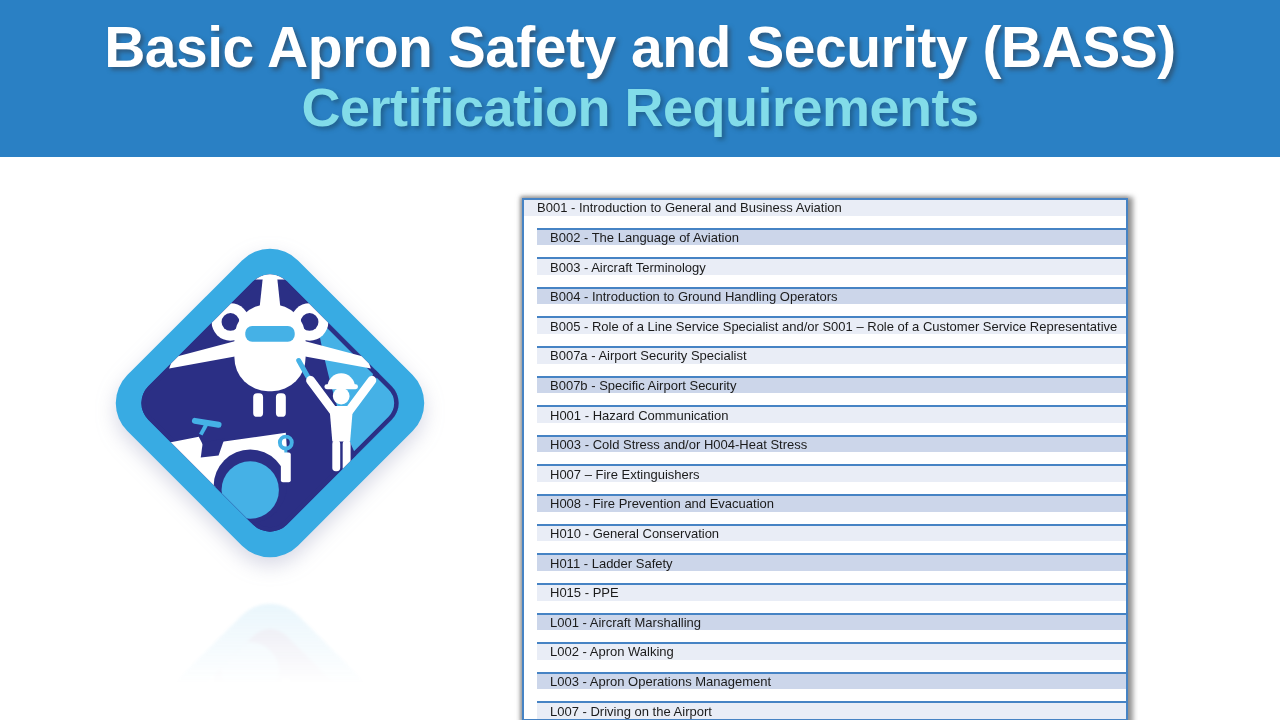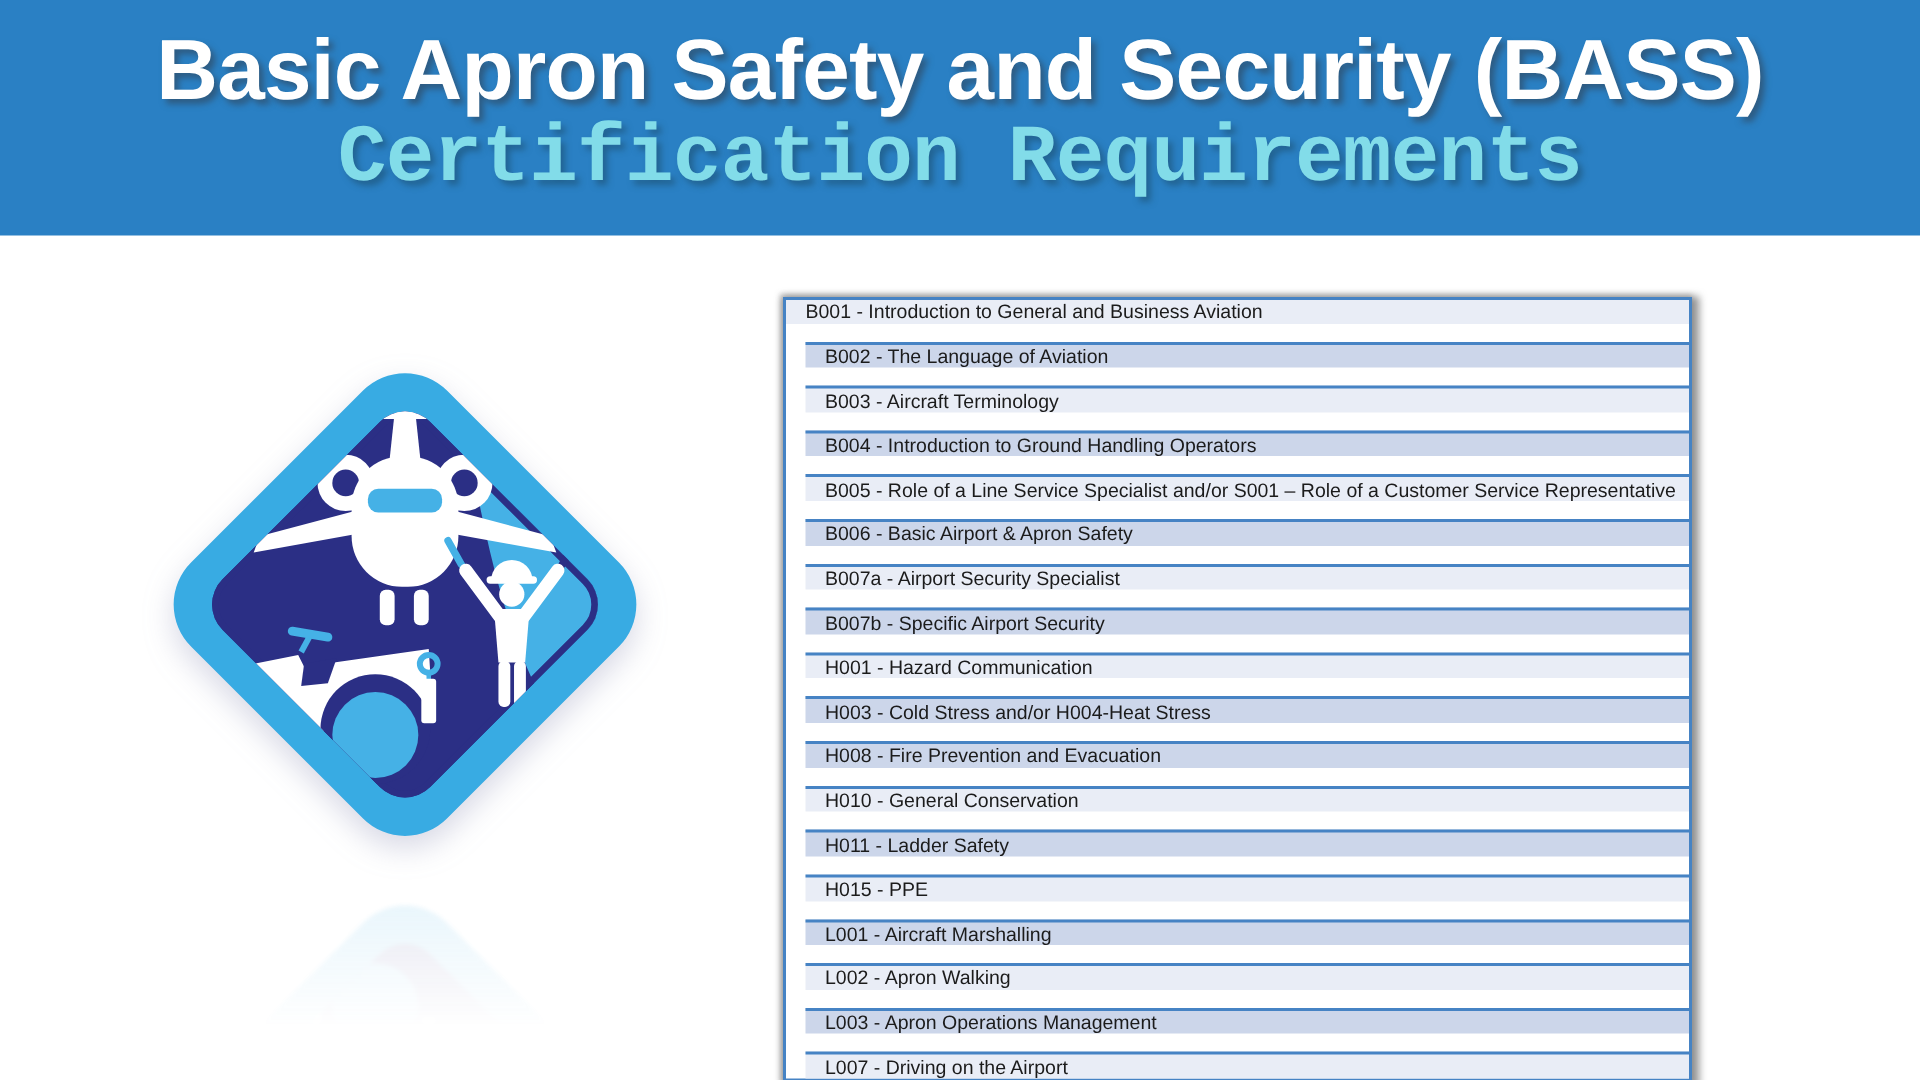--- a/index.html
+++ b/index.html
@@ -11,21 +11,21 @@
   html,body{width:1280px;height:720px;overflow:hidden;background:#ffffff;
     font-family:"Liberation Sans", sans-serif;}
   .canvas{position:relative;width:1280px;height:720px;background:#ffffff;}
 
   
   .banner{position:absolute;left:0;top:0;width:1280px;height:157px;
     background:var(--header-bg);text-align:center;}
   .title{margin-top:14px;font-size:57px;font-weight:700;letter-spacing:-0.5px;
     color:var(--title-text);text-shadow:3px 3px 4px rgba(50,60,75,.55);}
   .subtitle{margin-top:-4px;font-size:54px;font-weight:700;letter-spacing:-0.5px;
-    color:var(--subtitle-text);text-shadow:3px 3px 4px rgba(25,70,95,.5);font-family:Liberation Mono, monospace;}
+    color:var(--subtitle-text);text-shadow:3px 3px 4px rgba(25,70,95,.5);}
 
   
   .logo-wrap{position:absolute;left:92px;top:227px;width:356px;height:356px;}
   .logo-wrap svg{width:356px;height:356px;display:block;
     filter:drop-shadow(0px 8px 10px rgba(110,115,160,.28));}
   .reflection{position:absolute;left:92px;top:584px;width:356px;height:130px;overflow:hidden;
     opacity:.22;filter:blur(1.5px);
     -webkit-mask-image:linear-gradient(to bottom,rgba(0,0,0,.6),rgba(0,0,0,0) 78%);
     mask-image:linear-gradient(to bottom,rgba(0,0,0,.6),rgba(0,0,0,0) 78%);}
   .reflection svg{width:356px;height:356px;display:block;transform:scaleY(-1);margin-top:-6px;
@@ -120,25 +120,25 @@
         <use href="#badgeArt"></use>
       </svg>
   </div>
 
   <div class="course-table">
       <div class="row light">B001 - Introduction to General and Business Aviation</div>
       <div class="row dark">B002 - The Language of Aviation</div>
       <div class="row light">B003 - Aircraft Terminology</div>
       <div class="row dark">B004 - Introduction to Ground Handling Operators</div>
       <div class="row light">B005 - Role of a Line Service Specialist and/or S001 – Role of a Customer Service Representative</div>
-      <div class="row dark">B006 - Basic Airport &amp; Apron Safety</div>
       <div class="row light">B007a - Airport Security Specialist</div>
       <div class="row dark">B007b - Specific Airport Security</div>
       <div class="row light">H001 - Hazard Communication</div>
       <div class="row dark">H003 - Cold Stress and/or H004-Heat Stress</div>
+      <div class="row light">H007 – Fire Extinguishers</div>
       <div class="row dark">H008 - Fire Prevention and Evacuation</div>
       <div class="row light">H010 - General Conservation</div>
       <div class="row dark">H011 - Ladder Safety</div>
       <div class="row light">H015 - PPE</div>
       <div class="row dark">L001 - Aircraft Marshalling</div>
       <div class="row light">L002 - Apron Walking</div>
       <div class="row dark">L003 - Apron Operations Management</div>
       <div class="row light">L007 - Driving on the Airport</div>
     </div>
 

